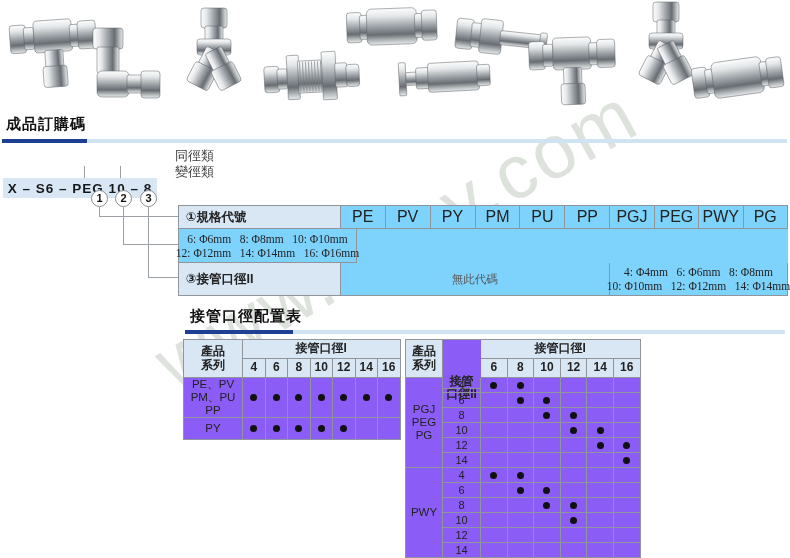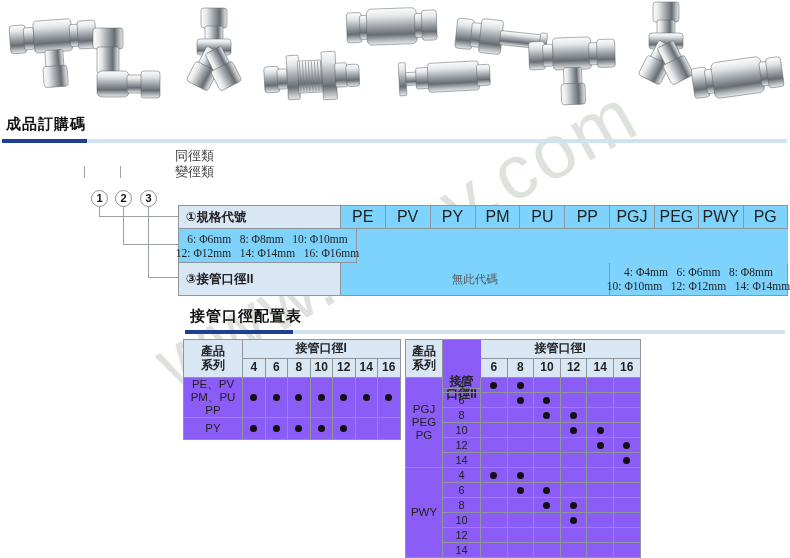--- a/index.html
+++ b/index.html
@@ -177,20 +177,21 @@
           <rect x="68" y="10" width="9" height="24" rx="2" fill="url(#gh)" stroke="#5a6065" stroke-width="0.5"></rect>
           <rect x="75" y="7" width="15" height="30" rx="3" fill="url(#gh)" stroke="#5a6065" stroke-width="0.5"></rect>
         </g>
       </svg></div>
 
   <div class="sec-title t1">成品訂購碼</div>
   <div class="rule r1-dark"></div>
   <div class="rule r1-light"></div>
 
   <div class="code-label lab1">同徑類</div>
+  <div class="code-bar bar2">X – S6 – PEG 10 – 8</div>
   <div class="code-label lab2">變徑類</div>
 
   <div class="vline" style="left:84px;top:166px;height:12px;"></div>
   <div class="vline" style="left:120px;top:166px;height:12px;"></div>
 
   <div class="num-circle c1">1</div>
   <div class="num-circle c2">2</div>
   <div class="num-circle c3">3</div>
 
   <div class="vline" style="left:99px;top:207px;height:9px;"></div>

